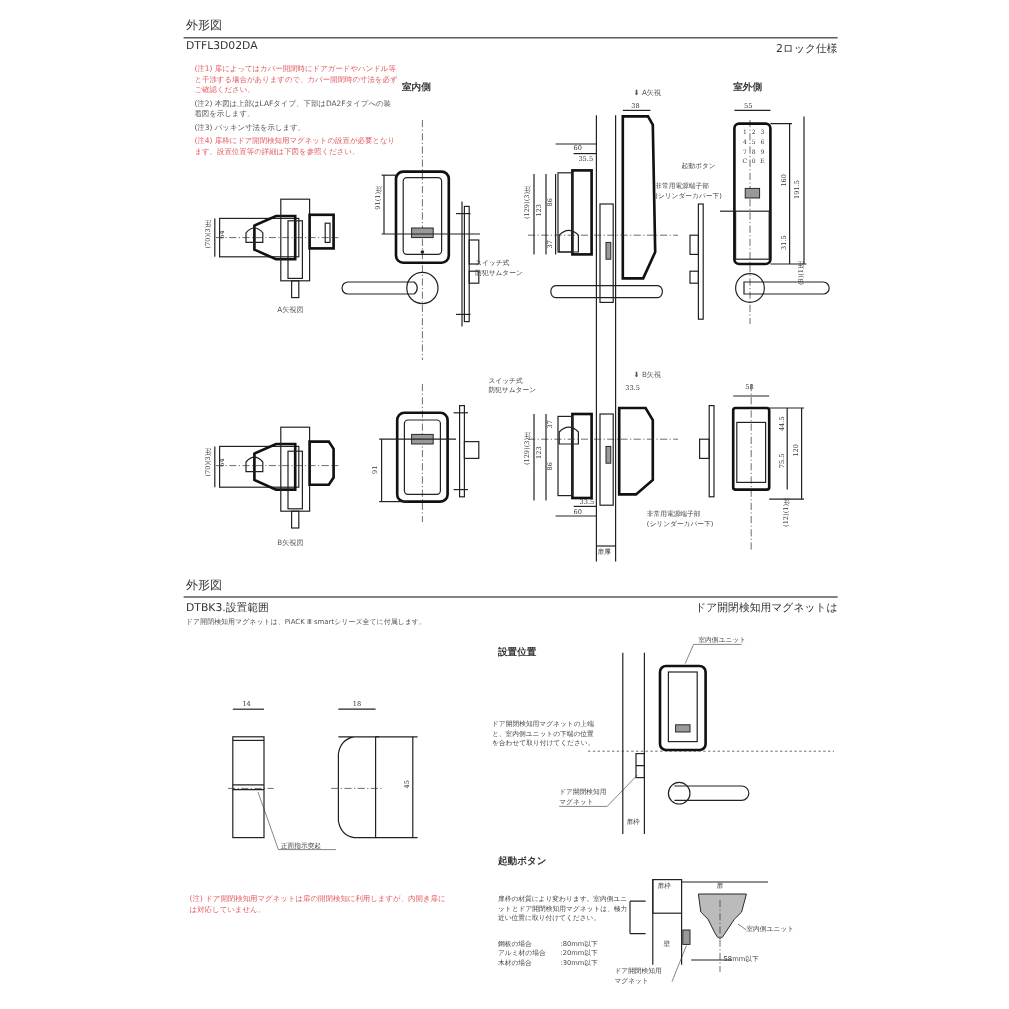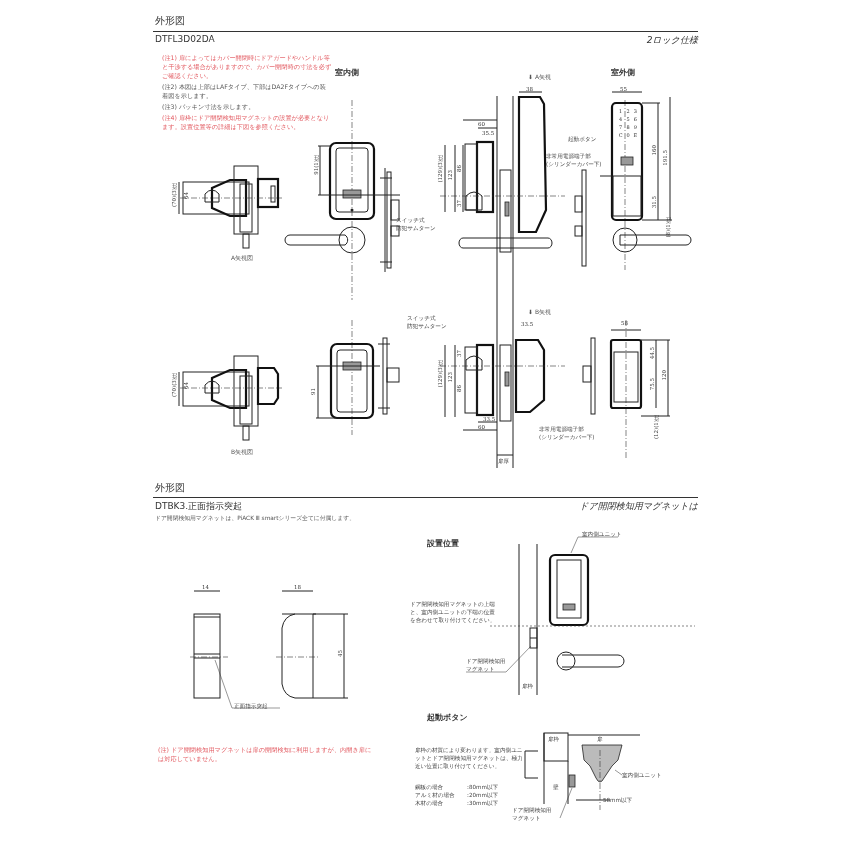--- a/index.html
+++ b/index.html
@@ -1,28 +1,28 @@
 <!DOCTYPE html>
 <html><head>
 <meta charset="utf-8">
 <style>
   html,body{margin:0;padding:0;background:#fff;}
   body{width:841px;height:841px;position:relative;overflow:hidden;font-family:"DejaVu Sans",sans-serif;color:#333;}
   .abs{position:absolute;}
   .h-section{font-size:10px;color:#333;}
   .rule{position:absolute;height:1px;background:#333;}
   .model{font-size:9px;color:#333;}
-  .spec{font-size:9px;color:#333;text-align:right;font-style:italic;}
+  .spec{font-size:9px;color:#333;text-align:right;}
   .note{font-size:6.2px;line-height:9px;}
   .note.red{color:#e2585f;}
   .note.gray{color:#555;}
   .side-label{font-size:8px;font-weight:bold;color:#333;}
   .cap{font-size:6px;color:#555;}
   .dim{font-size:5.5px;color:#333;font-family:"DejaVu Serif",serif;}
-  .sub-h{font-size:8px;font-weight:bold;color:#333;margin-left:12px;}
+  .sub-h{font-size:8px;font-weight:bold;color:#333;}
   .small{font-size:5.6px;color:#444;line-height:8px;}
   svg{position:absolute;overflow:visible;}
   svg .ln{stroke:#222;fill:none;stroke-width:1;}
   svg .thk{stroke:#111;fill:none;stroke-width:2.2;}
   svg .thin{stroke:#333;fill:none;stroke-width:0.5;}
   svg .cl{stroke:#333;fill:none;stroke-width:0.6;stroke-dasharray:6 2 1 2;}
   svg .dash{stroke:#333;fill:none;stroke-width:0.6;stroke-dasharray:2 2;}
   svg .fillg{fill:#bbb;stroke:#222;stroke-width:0.8;}
   svg .filld{fill:#999;stroke:#222;stroke-width:0.8;}
   .vtext{writing-mode:vertical-rl;transform:rotate(180deg);}
@@ -289,21 +289,21 @@
 <div class="abs dim vtext" style="left:661px;top:370px;">120</div>
 <div class="abs dim vtext" style="left:652px;top:420px;">(12)(注1)</div>
 
 <div class="abs dim vtext" style="left:310px;top:388px;">91</div>
 
 <div class="abs dim vtext" style="left:170px;top:378px;">(70)(注3)</div>
 <div class="abs dim vtext" style="left:183px;top:382px;">64</div>
 
 <div class="abs h-section" style="left:155px;top:481px;">外形図</div>
 <div class="rule" style="left:153px;top:497px;width:545px;"></div>
-<div class="abs model" style="left:155px;top:500px;">DTBK3.正面指示突起</div>
+<div class="abs model" style="left:155px;top:500px;">DTBK3.設置範囲</div>
 <div class="abs spec" style="right:143px;top:500px;">ドア開閉検知用マグネットは</div>
 <div class="abs" style="left:155px;top:514px;font-size:5.8px;color:#555;">ドア開閉検知用マグネットは、PiACK Ⅲ smartシリーズ全てに付属します。</div>
 
 <div class="abs dim" style="left:202px;top:584px;">14</div>
 <div class="abs dim" style="left:294px;top:584px;">18</div>
 <div class="abs dim vtext" style="left:337px;top:650px;">45</div>
 <div class="abs small" style="left:234px;top:702px;">正面指示突起</div>
 
 <div class="abs note red" style="left:158px;top:745px;width:215px;">(注) ドア開閉検知用マグネットは扉の開閉検知に利用しますが、内開き扉には対応していません。</div>
 

